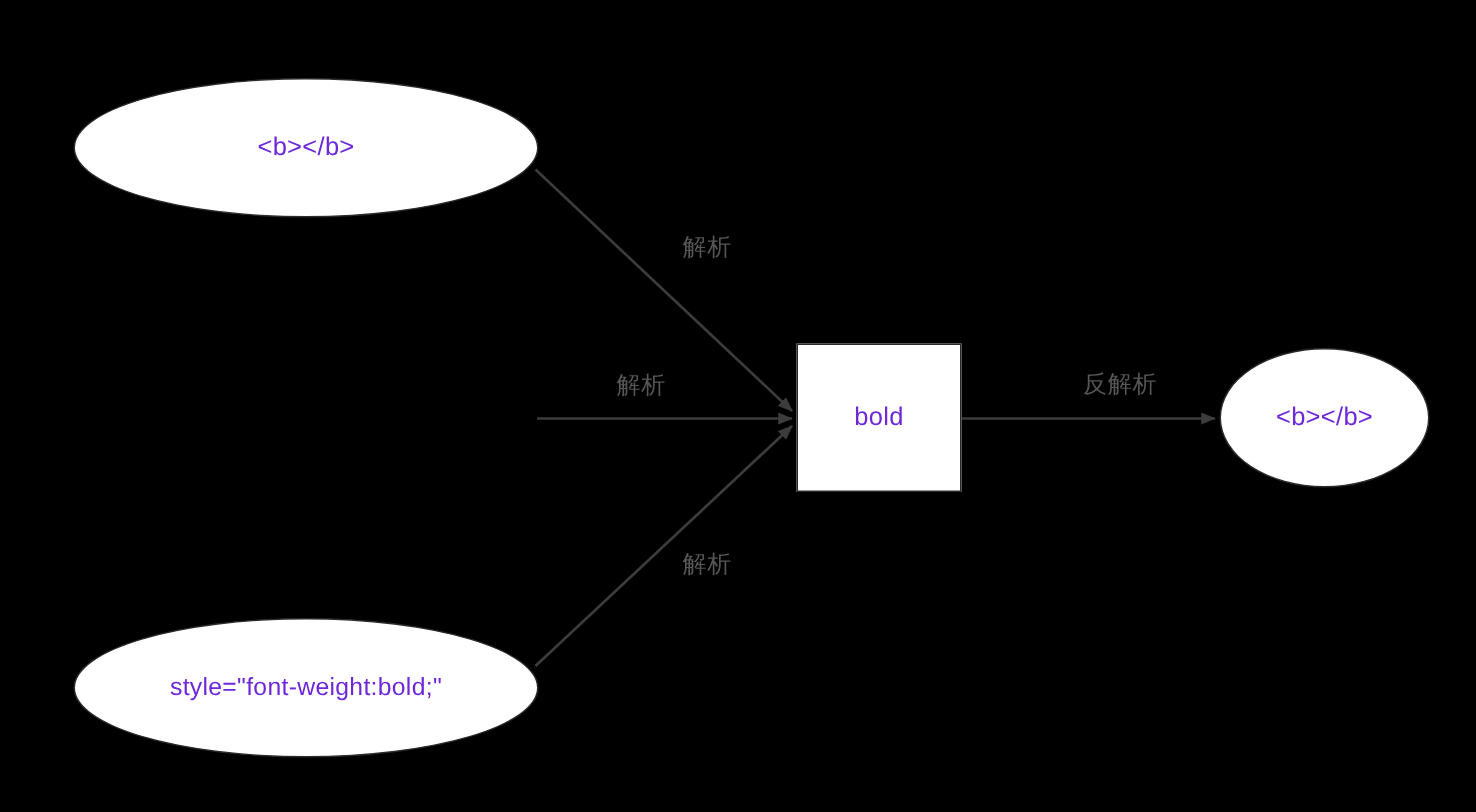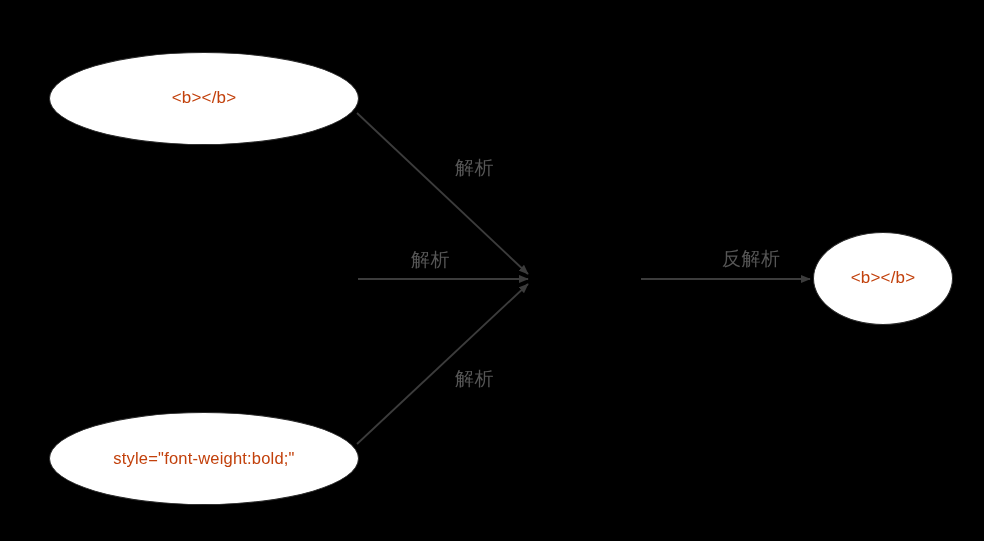--- a/index.html
+++ b/index.html
@@ -34,33 +34,33 @@
     text-align: center;
     line-height: 1.2;
   }
   .node.ellipse {
     border-radius: 50%;
   }
   .node.rect {
     border-radius: 0;
   }
   .node-label {
-    color: #c2410c;
+    color: #6d28d9;
     font-size: 17px;
     letter-spacing: 0.2px;
     white-space: nowrap;
     pointer-events: none;
   }
   .node-label.small {
     font-size: 16.5px;
   }
   .edge-label {
     position: absolute;
     color: #565656;
-    font-size: 19px;
+    font-size: 16px;
     white-space: nowrap;
     letter-spacing: 0.5px;
     background: transparent;
     pointer-events: none;
   }
 </style>
 </head>
 <body>
 
 <div id="canvas">
@@ -83,20 +83,23 @@
 
   <div class="node ellipse" style="left:49px; top:52px; width:310px; height:93px;">
     <span class="node-label">&lt;b&gt;&lt;/b&gt;</span>
   </div>
 
 
   <div class="node ellipse" style="left:49px; top:412px; width:310px; height:93px;">
     <span class="node-label small">style="font-weight:bold;"</span>
   </div>
 
+  <div class="node rect" style="left:531px; top:229px; width:110px; height:99px;">
+    <span class="node-label">bold</span>
+  </div>
 
   <div class="node ellipse" style="left:813px; top:232px; width:140px; height:93px;">
     <span class="node-label">&lt;b&gt;&lt;/b&gt;</span>
   </div>
 
   <div class="edge-label" style="left:455px; top:155px;">解析</div>
 
   <div class="edge-label" style="left:411px; top:247px;">解析</div>
 
   <div class="edge-label" style="left:455px; top:366px;">解析</div>

